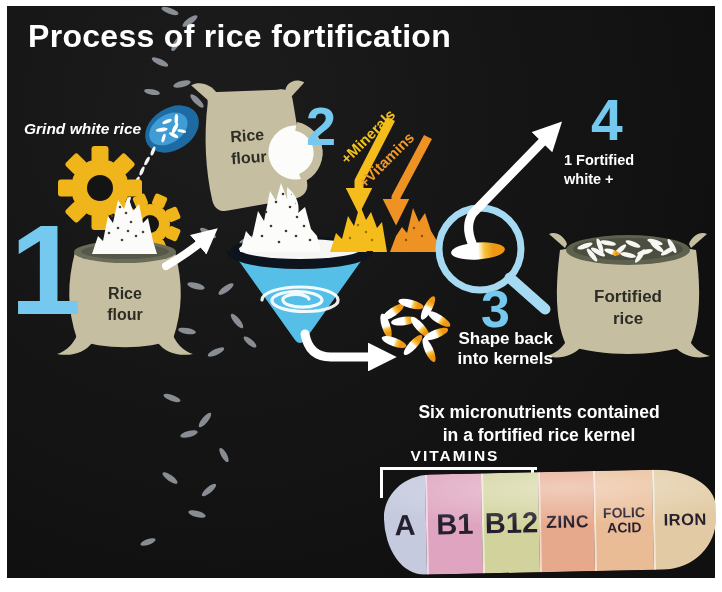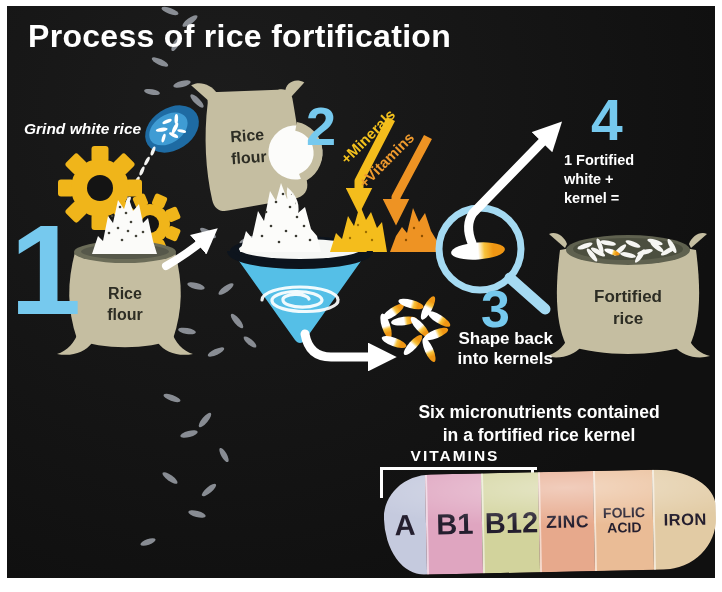--- a/index.html
+++ b/index.html
@@ -321,21 +321,20 @@
   <div class="additive" id="vitamins">+Vitamins</div>
 
   <div class="txt" id="s3label">
     <div>Shape back</div>
     <div>into kernels</div>
   </div>
 
   <div class="txt" id="s4label">
     <div>1 Fortified</div>
     <div>white +</div>
-    <div>kernel =</div>
   </div>
 
   <div class="txt" id="heading">
     <div>Six micronutrients contained</div>
     <div>in a fortified rice kernel</div>
   </div>
 
   <div class="txt" id="vitlabel">VITAMINS</div>
   <div id="bracket"></div>
   <div id="bracketR"></div>

